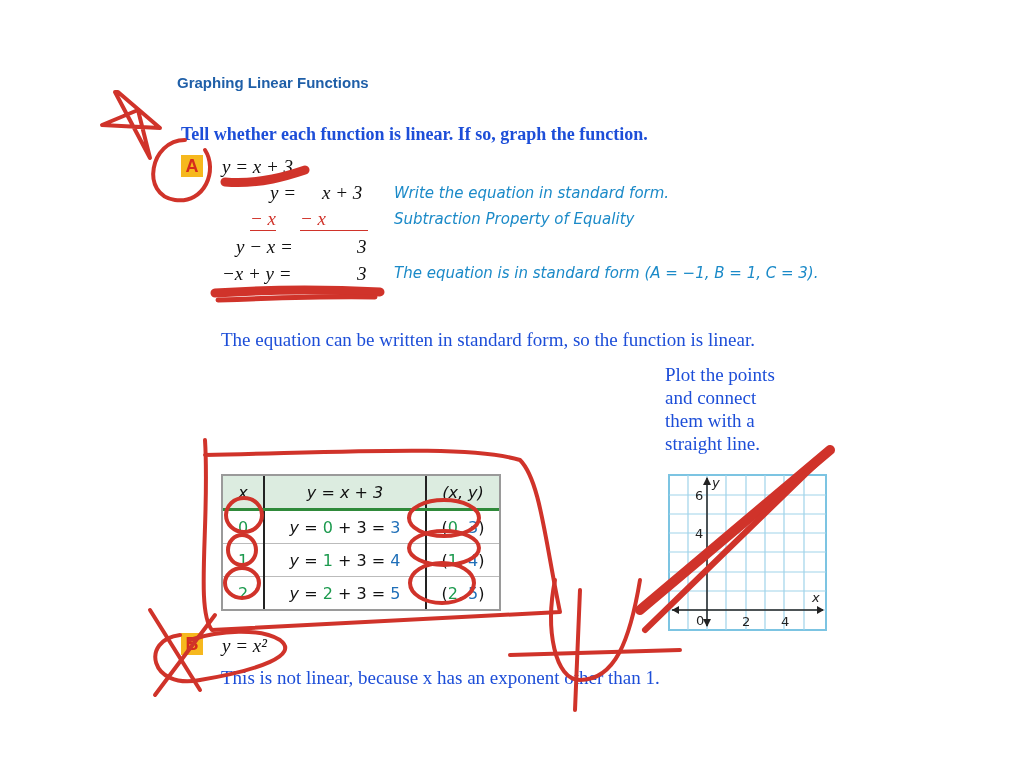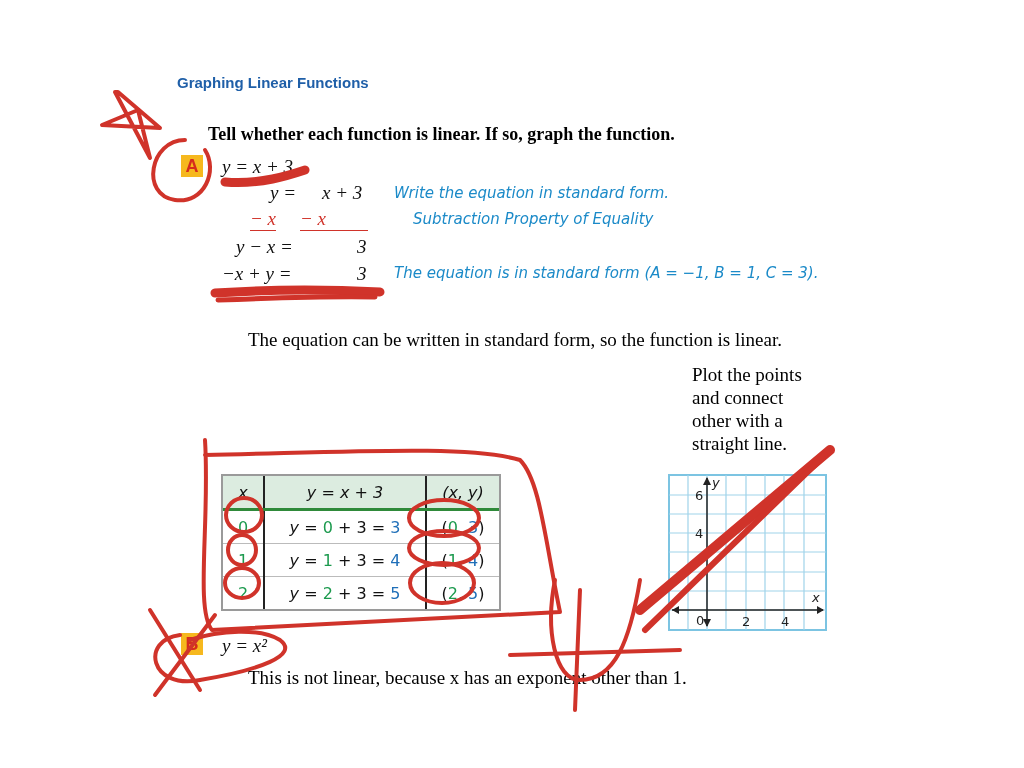--- a/index.html
+++ b/index.html
@@ -1,19 +1,19 @@
 <!DOCTYPE html>
 <html><head>
 <meta charset="utf-8">
 <style>
   html, body { margin:0; padding:0; }
   body { width:1024px; height:768px; background:#ffffff; position:relative; overflow:hidden; font-family:"DejaVu Serif", serif; color:#111; }
   .abs { position:absolute; }
   .title { left:177px; top:74px; font-family:"Liberation Sans", sans-serif; font-weight:bold; font-size:15px; color:#1f5fa8; }
-  .serif { font-family:"Liberation Serif", serif; font-size:19px; line-height:23px; color:#000000;margin-left:27px; }
+  .serif { font-family:"Liberation Serif", serif; font-size:19px; line-height:23px; color:#1d4ed8; }
   .badge { width:22px; height:22px; background:#f6b81e; color:#d62b1d; font-family:"Liberation Sans", sans-serif; font-weight:bold; font-size:18px; text-align:center; line-height:22px; }
   .math { font-family:"Liberation Serif", serif; font-style:italic; font-size:19px; }
   .note { font-family:"DejaVu Sans", sans-serif; font-style:italic; font-size:15px; color:#1b8ac8; }
   .red { color:#d0332a; }
   table.tbl { border-collapse:collapse; font-family:"DejaVu Sans", sans-serif; font-size:16px; }
   table.tbl th { background:#dcece0; font-weight:normal; font-style:italic; height:30px; border-bottom:3px solid #2f8a3a; }
   table.tbl td { height:30px; border-top:1px solid #bbb; text-align:center; }
   table.tbl .c1 { width:38px; border-right:2px solid #222; }
   table.tbl .c2 { width:158px; border-right:2px solid #222; }
   table.tbl .c3 { width:70px; }
@@ -29,37 +29,37 @@
 
 <div class="abs badge" style="left:181px;top:155px;">A</div>
 <div class="abs math" style="left:222px;top:156px;">y = x + 3</div>
 
 <div class="abs math" style="left:270px;top:182px;">y =</div>
 <div class="abs math" style="left:322px;top:182px;">x + 3</div>
 <div class="abs note" style="left:394px;top:184px;">Write the equation in standard form.</div>
 
 <div class="abs math red" style="left:250px;top:208px;border-bottom:1px solid #d0332a;">− x</div>
 <div class="abs math red" style="left:300px;top:208px;width:68px;border-bottom:1px solid #d0332a;">− x</div>
-<div class="abs note" style="left:394px;top:210px;margin-left:19px;">Subtraction Property of Equality</div>
+<div class="abs note" style="left:394px;top:210px;">Subtraction Property of Equality</div>
 
 <div class="abs math" style="left:236px;top:236px;">y − x =</div>
 <div class="abs math" style="left:357px;top:236px;">3</div>
 
 <div class="abs math" style="left:222px;top:263px;">−x + y =</div>
 <div class="abs math" style="left:357px;top:263px;">3</div>
 <div class="abs note" style="left:394px;top:264px;">The equation is in standard form (A = −1, B = 1, C = 3).</div>
 
 <div class="abs serif" style="left:221px;top:328px;">The equation can be written in standard form, so the function is linear.</div>
 
 <div class="abs serif" style="left:221px;top:363px;">
 </div>
 <div class="abs serif" style="left:665px;top:363px;">
   <div>Plot the points</div>
   <div>and connect</div>
-  <div>other with a</div>
+  <div>them with a</div>
   <div>straight line.</div>
 </div>
 
 <div class="abs" style="left:221px;top:474px;border:2px solid #9a9a9a;">
   <table class="tbl">
     <tbody>
         <tr>
       <th class="c1">x</th>
       <th class="c2">y = x + 3</th>
       <th class="c3">(x, y)</th>

